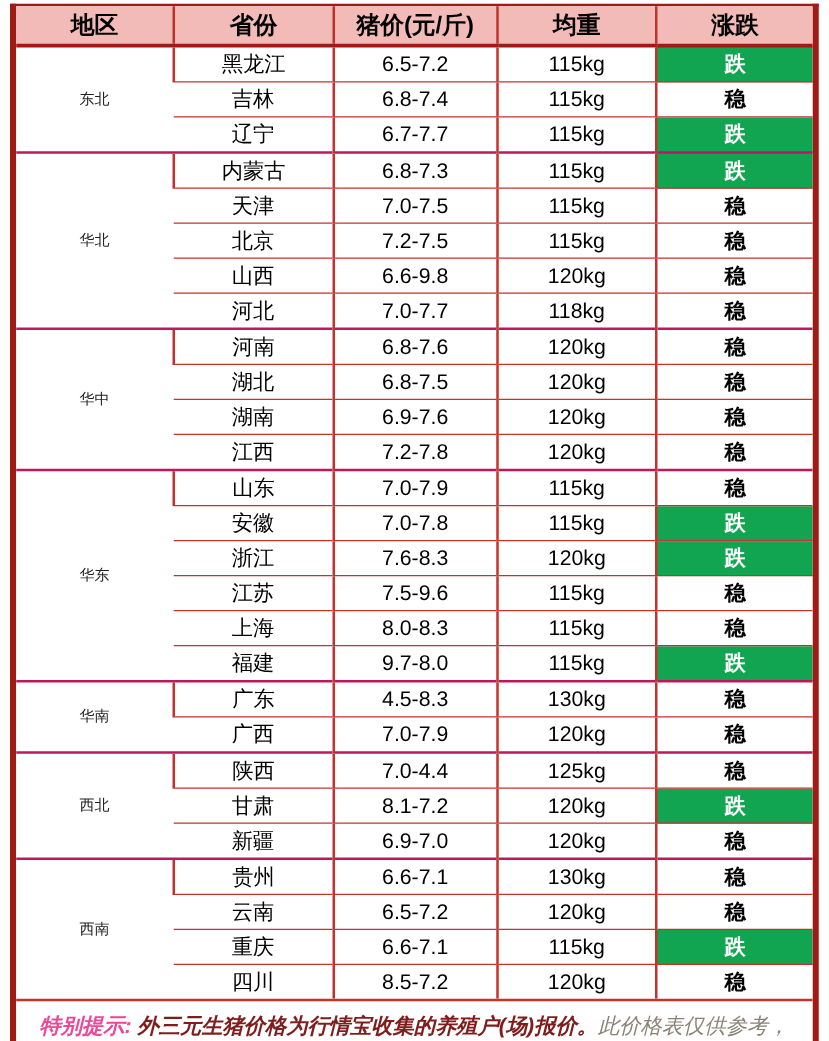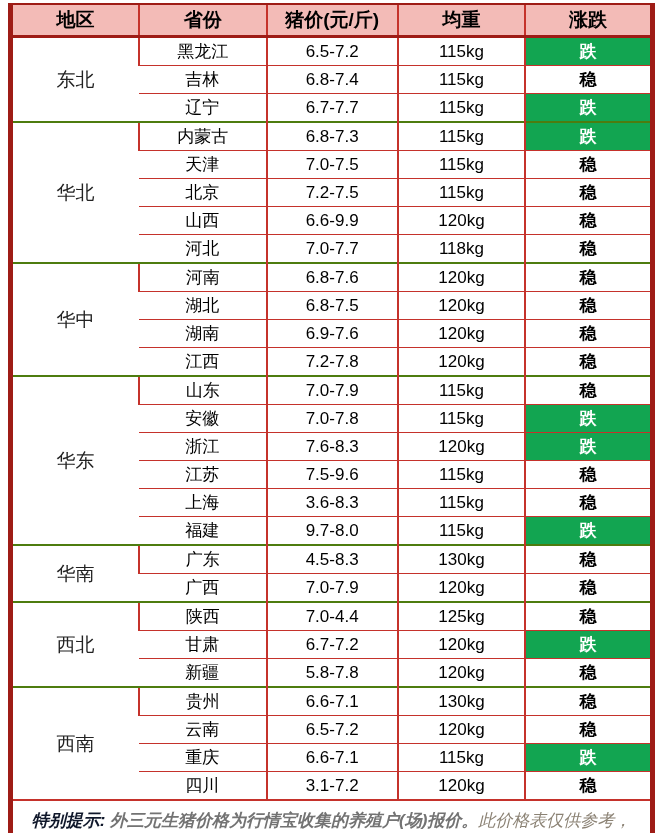--- a/index.html
+++ b/index.html
@@ -46,36 +46,36 @@
     height: 27px;
     padding: 0;
     text-align: center;
     vertical-align: middle;
     font-size: 17px;
     border-left: 2px solid #c5322b;
     border-top: 1px solid #c5322b;
     background: #ffffff;
   }
   td:first-child { border-left: none; }
-  tr.group-first td { border-top: 2px solid #4d7c0f; }
-  td.region-cell { font-size: 19px; color: #222; }
+  tr.group-first td { border-top: 2px solid #be185d; }
+  td.region-cell { font-size: 12px; color: #222; }
   td.trend-cell { font-weight: bold; }
   td.trend-fall { background: #12a551; color: #ffffff; }
   td.trend-stable { background: #ffffff; color: #000000; }
   .notice {
     border-top: 2px solid #c5322b;
     padding: 8px 12px 14px 12px;
     text-align: center;
     font-size: 17px;
     font-style: italic;
     line-height: 1.45;
     background: #ffffff;
   }
-  .notice-label { color: #0f172a; font-weight: bold; }
-  .notice-main  { color: #737373; font-weight: bold; }
+  .notice-label { color: #ec4899; font-weight: bold; }
+  .notice-main  { color: #7f1d1d; font-weight: bold; }
   .notice-muted { color: #8b8274; }
 </style>
 </head>
 <body>
 
 <div class="table-wrap">
   <table>
     <colgroup>
       <col class="c0">
         <col class="c1">
@@ -126,21 +126,21 @@
           <td class="trend-cell trend-stable">稳</td>
         </tr>
         <tr>
           <td>北京</td>
           <td>7.2-7.5</td>
           <td>115kg</td>
           <td class="trend-cell trend-stable">稳</td>
         </tr>
         <tr>
           <td>山西</td>
-          <td>6.6-9.9</td>
+          <td>6.6-9.8</td>
           <td>120kg</td>
           <td class="trend-cell trend-stable">稳</td>
         </tr>
         <tr>
           <td>河北</td>
           <td>7.0-7.7</td>
           <td>118kg</td>
           <td class="trend-cell trend-stable">稳</td>
         </tr>
         <tr class="group-first">
@@ -188,21 +188,21 @@
           <td class="trend-cell trend-fall">跌</td>
         </tr>
         <tr>
           <td>江苏</td>
           <td>7.5-9.6</td>
           <td>115kg</td>
           <td class="trend-cell trend-stable">稳</td>
         </tr>
         <tr>
           <td>上海</td>
-          <td>3.6-8.3</td>
+          <td>8.0-8.3</td>
           <td>115kg</td>
           <td class="trend-cell trend-stable">稳</td>
         </tr>
         <tr>
           <td>福建</td>
           <td>9.7-8.0</td>
           <td>115kg</td>
           <td class="trend-cell trend-fall">跌</td>
         </tr>
         <tr class="group-first">
@@ -220,27 +220,27 @@
         </tr>
         <tr class="group-first">
           <td rowspan="3" class="region-cell">西北</td>
           <td>陕西</td>
           <td>7.0-4.4</td>
           <td>125kg</td>
           <td class="trend-cell trend-stable">稳</td>
         </tr>
         <tr>
           <td>甘肃</td>
-          <td>6.7-7.2</td>
+          <td>8.1-7.2</td>
           <td>120kg</td>
           <td class="trend-cell trend-fall">跌</td>
         </tr>
         <tr>
           <td>新疆</td>
-          <td>5.8-7.8</td>
+          <td>6.9-7.0</td>
           <td>120kg</td>
           <td class="trend-cell trend-stable">稳</td>
         </tr>
         <tr class="group-first">
           <td rowspan="4" class="region-cell">西南</td>
           <td>贵州</td>
           <td>6.6-7.1</td>
           <td>130kg</td>
           <td class="trend-cell trend-stable">稳</td>
         </tr>
@@ -251,21 +251,21 @@
           <td class="trend-cell trend-stable">稳</td>
         </tr>
         <tr>
           <td>重庆</td>
           <td>6.6-7.1</td>
           <td>115kg</td>
           <td class="trend-cell trend-fall">跌</td>
         </tr>
         <tr>
           <td>四川</td>
-          <td>3.1-7.2</td>
+          <td>8.5-7.2</td>
           <td>120kg</td>
           <td class="trend-cell trend-stable">稳</td>
         </tr>
       </tbody>
   </table>
 
   <div class="notice">
     <span class="notice-label">特别提示: </span><span class="notice-main">外三元生猪价格为行情宝收集的养殖户(场)报价。</span><span class="notice-muted">此价格表仅供参考，或与当地实际价格有出入，不构成投资建议。</span>
   </div>
 </div>

